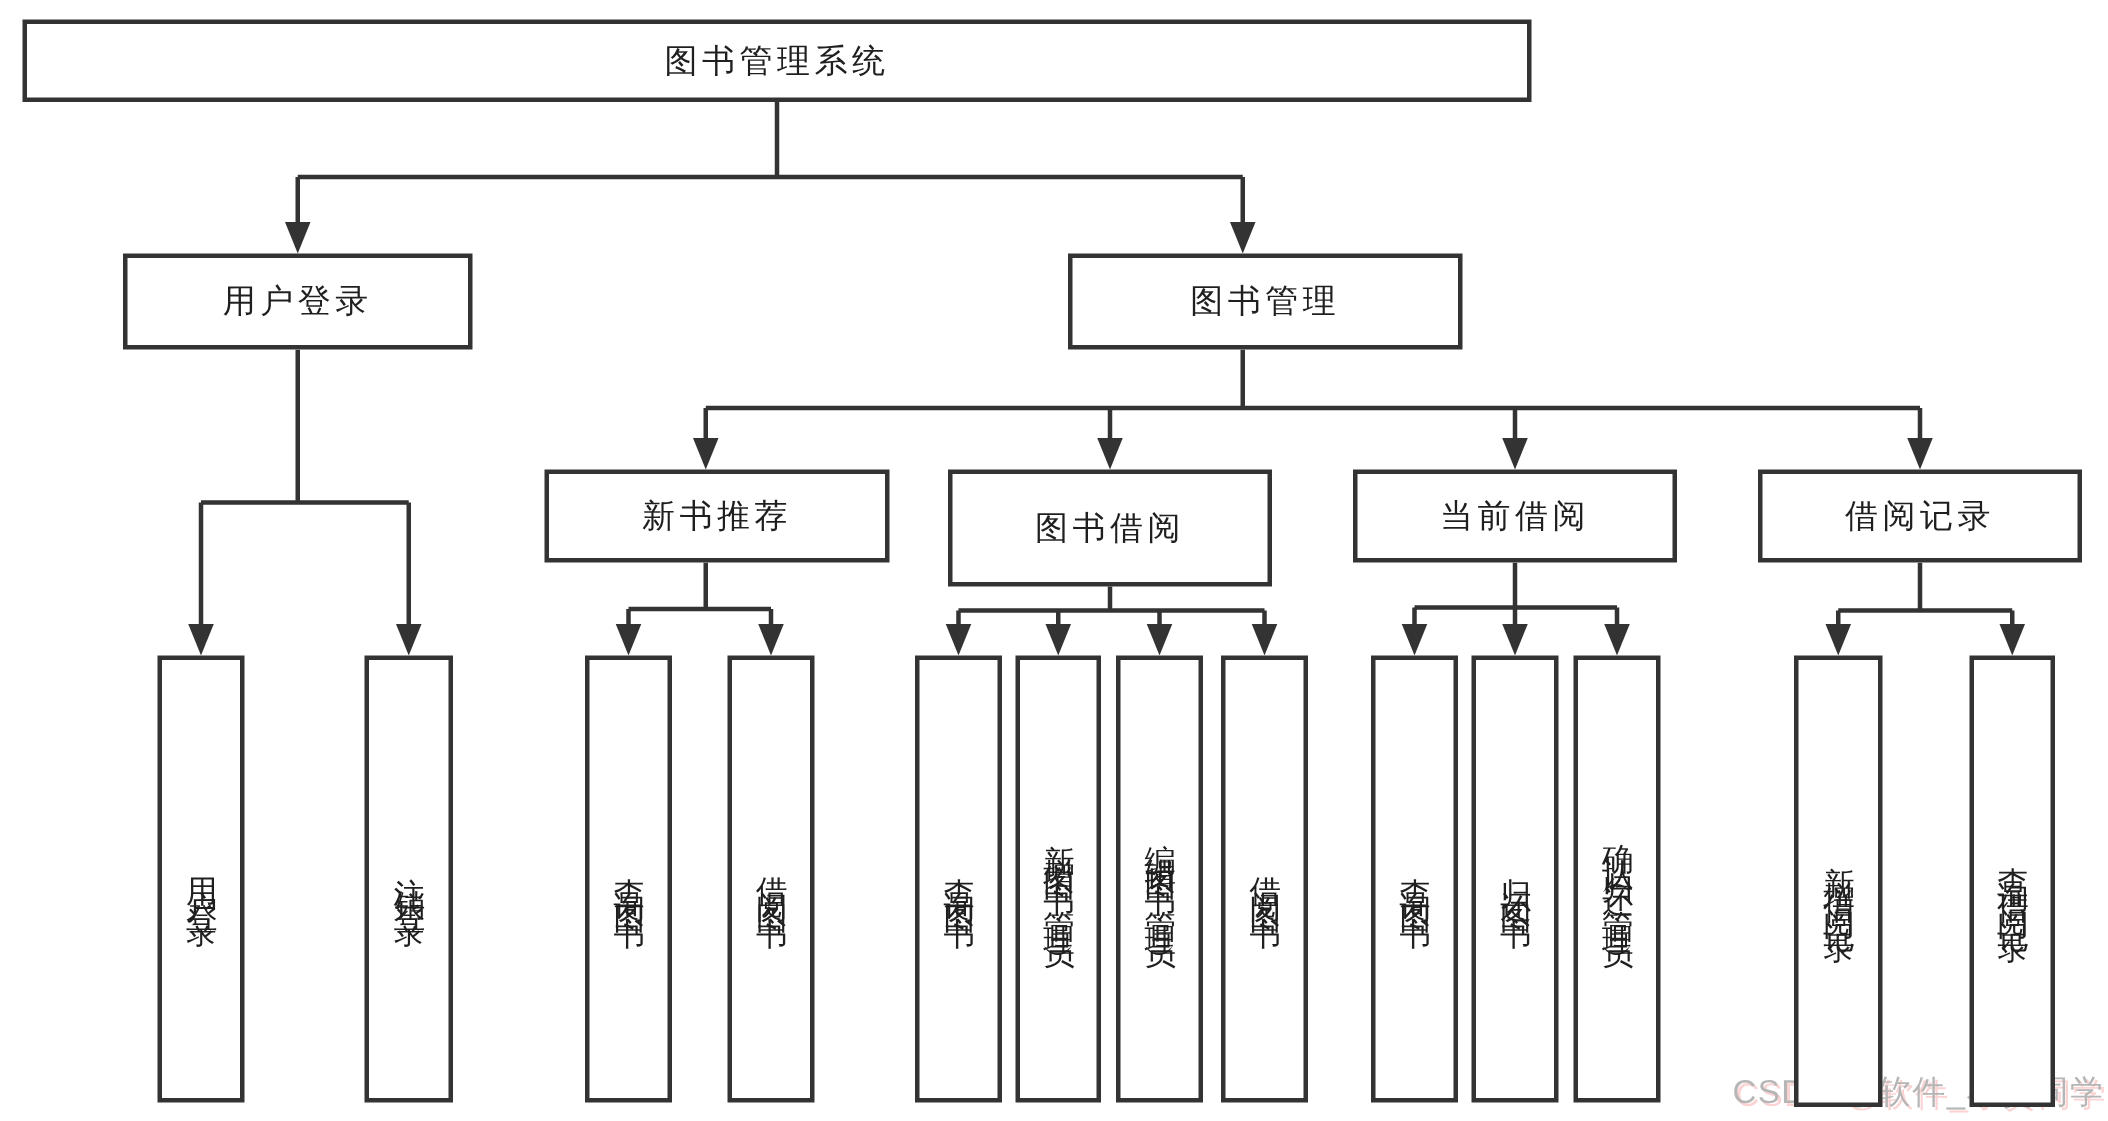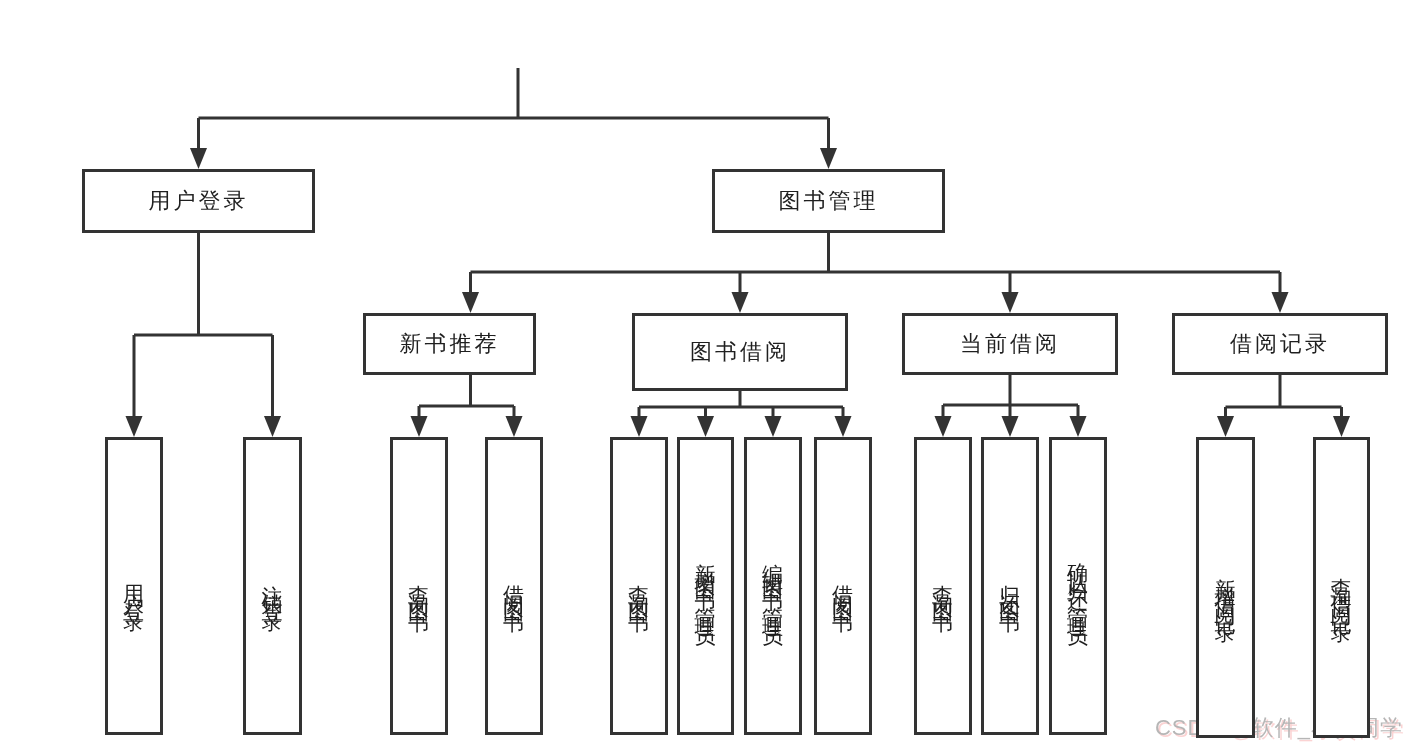--- a/index.html
+++ b/index.html
@@ -63,27 +63,30 @@
       <polygon points="764.5,416 781.5,416 773,437" fill="#333333"></polygon>
       <polygon points="834.5,416 851.5,416 843,437" fill="#333333"></polygon>
       <polygon points="934.5,416 951.5,416 943,437" fill="#333333"></polygon>
       <polygon points="1001.5,416 1018.5,416 1010,437" fill="#333333"></polygon>
       <polygon points="1069.5,416 1086.5,416 1078,437" fill="#333333"></polygon>
       <polygon points="1217,416 1234,416 1225.5,437" fill="#333333"></polygon>
       <polygon points="1333,416 1350,416 1341.5,437" fill="#333333"></polygon>
     </svg>
 
   <div class="watermark">CSDN @软件_小贺同学</div>
+<div class="node" style="left: 15px; top: 13px; width: 1006px; height: 55px;">
+      <span>图书管理系统</span>
+    </div>
     <div class="node" style="left: 82px; top: 169px; width: 233px; height: 64px;">
       <span>用户登录</span>
     </div>
-    <div class="node" style="left: 712px; top: 169px; width: 233px; height: 64px;">
+    <div class="node" style="left: 712px; top: 169px; width: 263px; height: 64px;">
       <span>图书管理</span>
     </div>
-    <div class="node" style="left: 363px; top: 313px; width: 173px; height: 62px;">
+    <div class="node" style="left: 363px; top: 313px; width: 230px; height: 62px;">
       <span>新书推荐</span>
     </div>
     <div class="node" style="left: 632px; top: 313px; width: 216px; height: 78px;">
       <span>图书借阅</span>
     </div>
     <div class="node" style="left: 902px; top: 313px; width: 216px; height: 62px;">
       <span>当前借阅</span>
     </div>
     <div class="node" style="left: 1172px; top: 313px; width: 216px; height: 62px;">
       <span>借阅记录</span>

